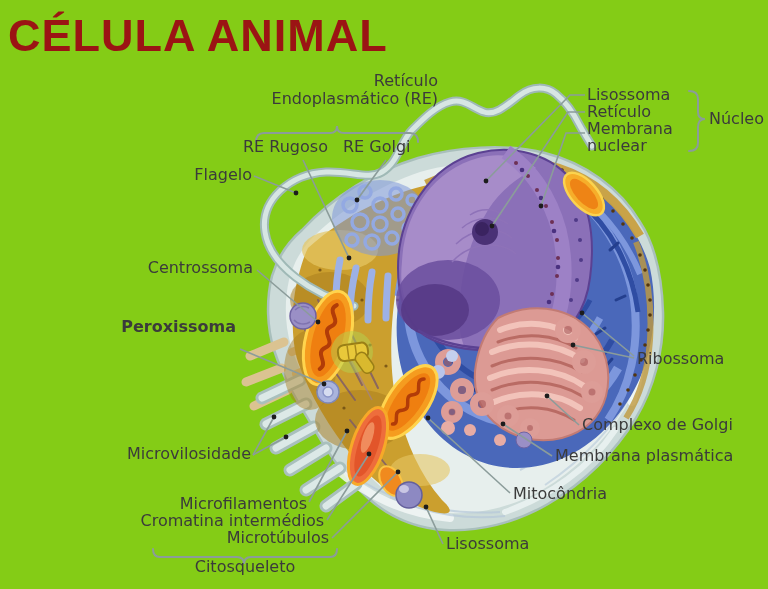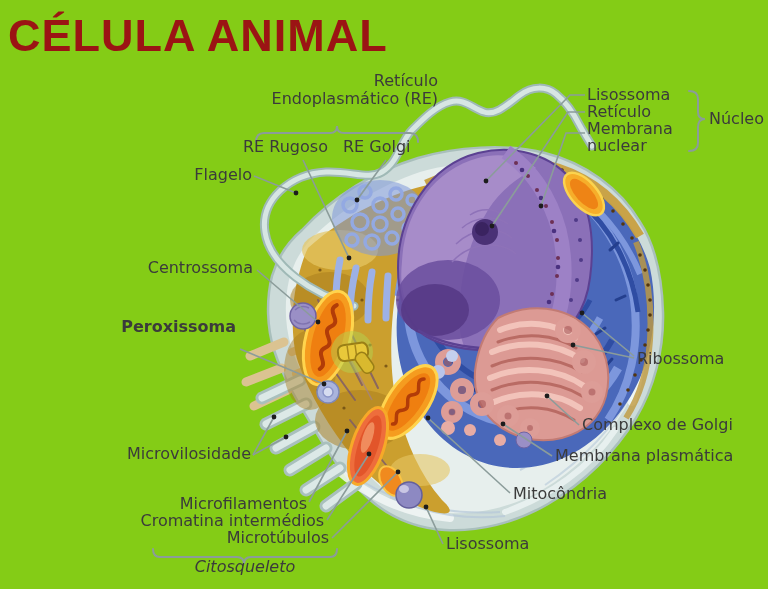--- a/index.html
+++ b/index.html
@@ -415,21 +415,21 @@
     <div>nuclear</div>
   </div>
   <div class="lbl" style="left:709px;top:110px;">Núcleo</div>
 
   <div class="lbl" style="right:515px;top:259px;">Centrossoma</div>
   <div class="lbl" style="right:532px;top:318px;font-weight:bold;">Peroxissoma</div>
   <div class="lbl" style="right:461px;top:495px;">Microfilamentos</div>
   <div class="lbl" style="right:517px;top:445px;">Microvilosidade</div>
   <div class="lbl" style="right:444px;top:512px;">Cromatina intermédios</div>
   <div class="lbl" style="right:439px;top:529px;">Microtúbulos</div>
-  <div class="lbl" style="left:245px;top:558px;transform:translateX(-50%);font-style:italic;">Citosqueleto</div>
+  <div class="lbl" style="left:245px;top:558px;transform:translateX(-50%);">Citosqueleto</div>
 
   <div class="lbl" style="left:637px;top:350px;">Ribossoma</div>
   <div class="lbl" style="left:555px;top:447px;">Membrana plasmática</div>
   <div class="lbl" style="left:582px;top:416px;">Complexo de Golgi</div>
   <div class="lbl" style="left:513px;top:485px;">Mitocôndria</div>
   <div class="lbl" style="left:446px;top:535px;">Lisossoma</div>
 
 </div>
 
 </body></html>

